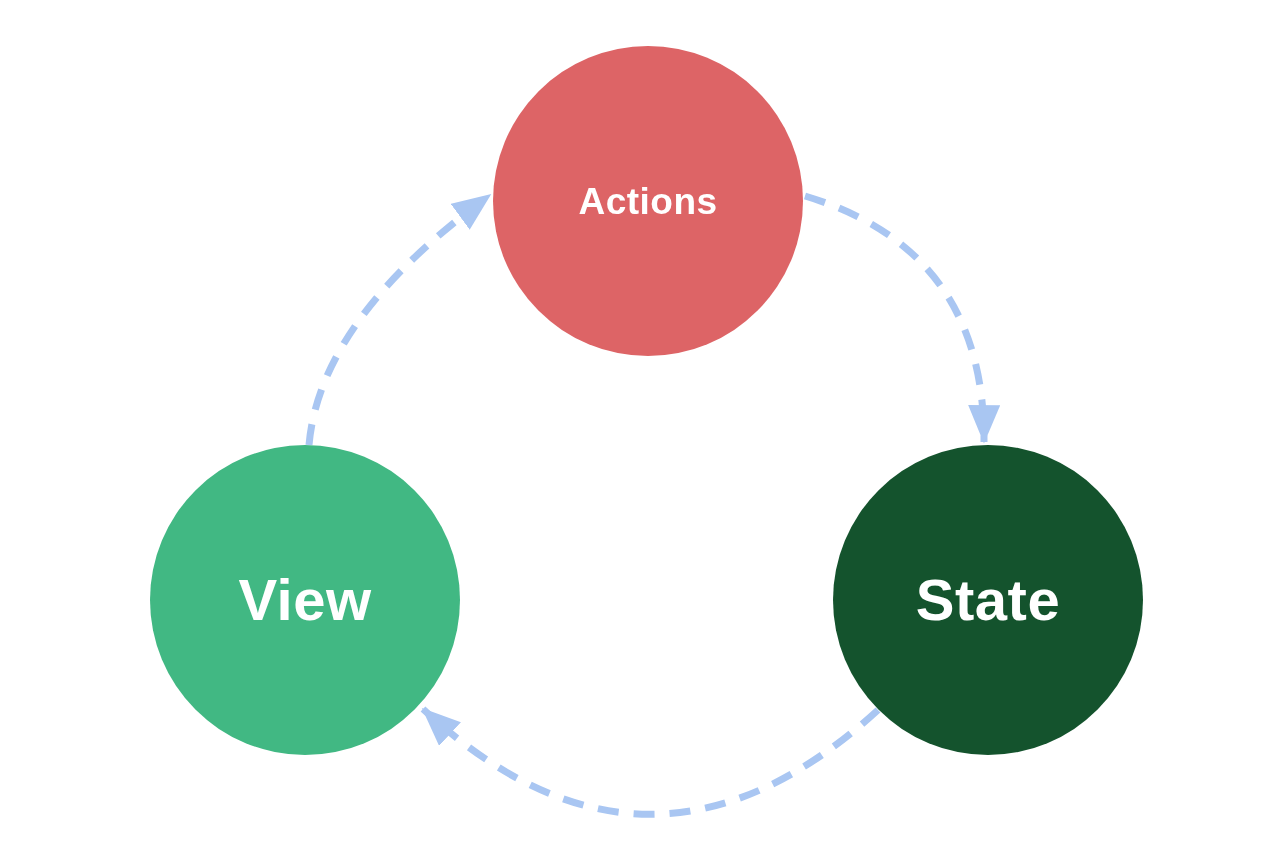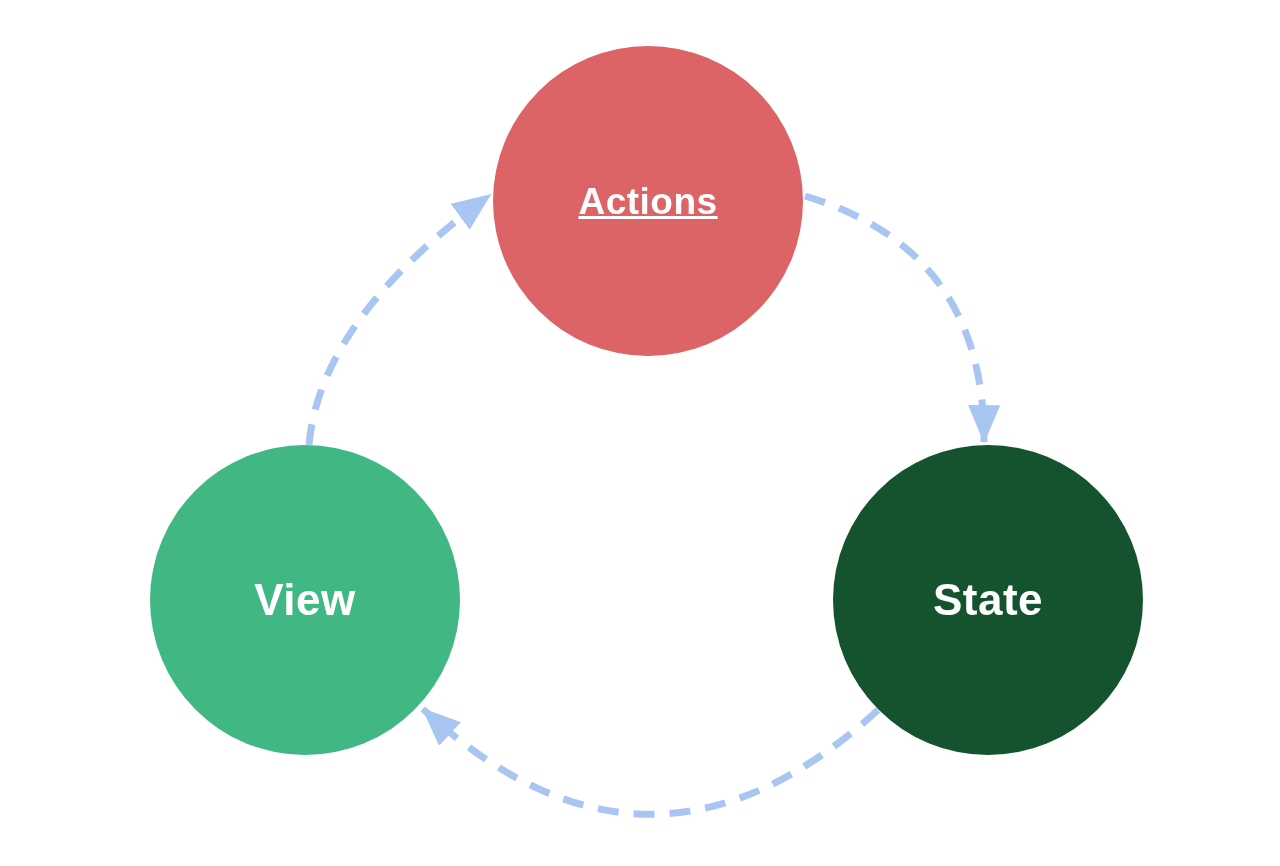--- a/index.html
+++ b/index.html
@@ -26,29 +26,28 @@
   .node {
     position: absolute;
     border-radius: 50%;
     display: flex;
     align-items: center;
     justify-content: center;
     box-sizing: border-box;
   }
   .node-label {
     font-weight: 700;
-    font-size: 44px;
+    font-size: 58px;
     line-height: 1;
     letter-spacing: 0.5px;
     color: #ffffff;
     user-select: none;
   }
   .node[data-node-id="actions"] .node-label {
     font-size: 37px;
-    text-decoration: underline;
   }
 </style>
 </head>
 <body style="background: rgb(255, 255, 255);">
 
 <div class="stage">
 
   <svg id="edges-svg" width="1280" height="866" viewBox="0 0 1280 866" xmlns="http://www.w3.org/2000/svg">
     <defs>
       <marker id="arrowhead" viewBox="0 0 12 10" markerUnits="strokeWidth" markerWidth="5.5" markerHeight="4.6" refX="11.5" refY="5" orient="auto">

